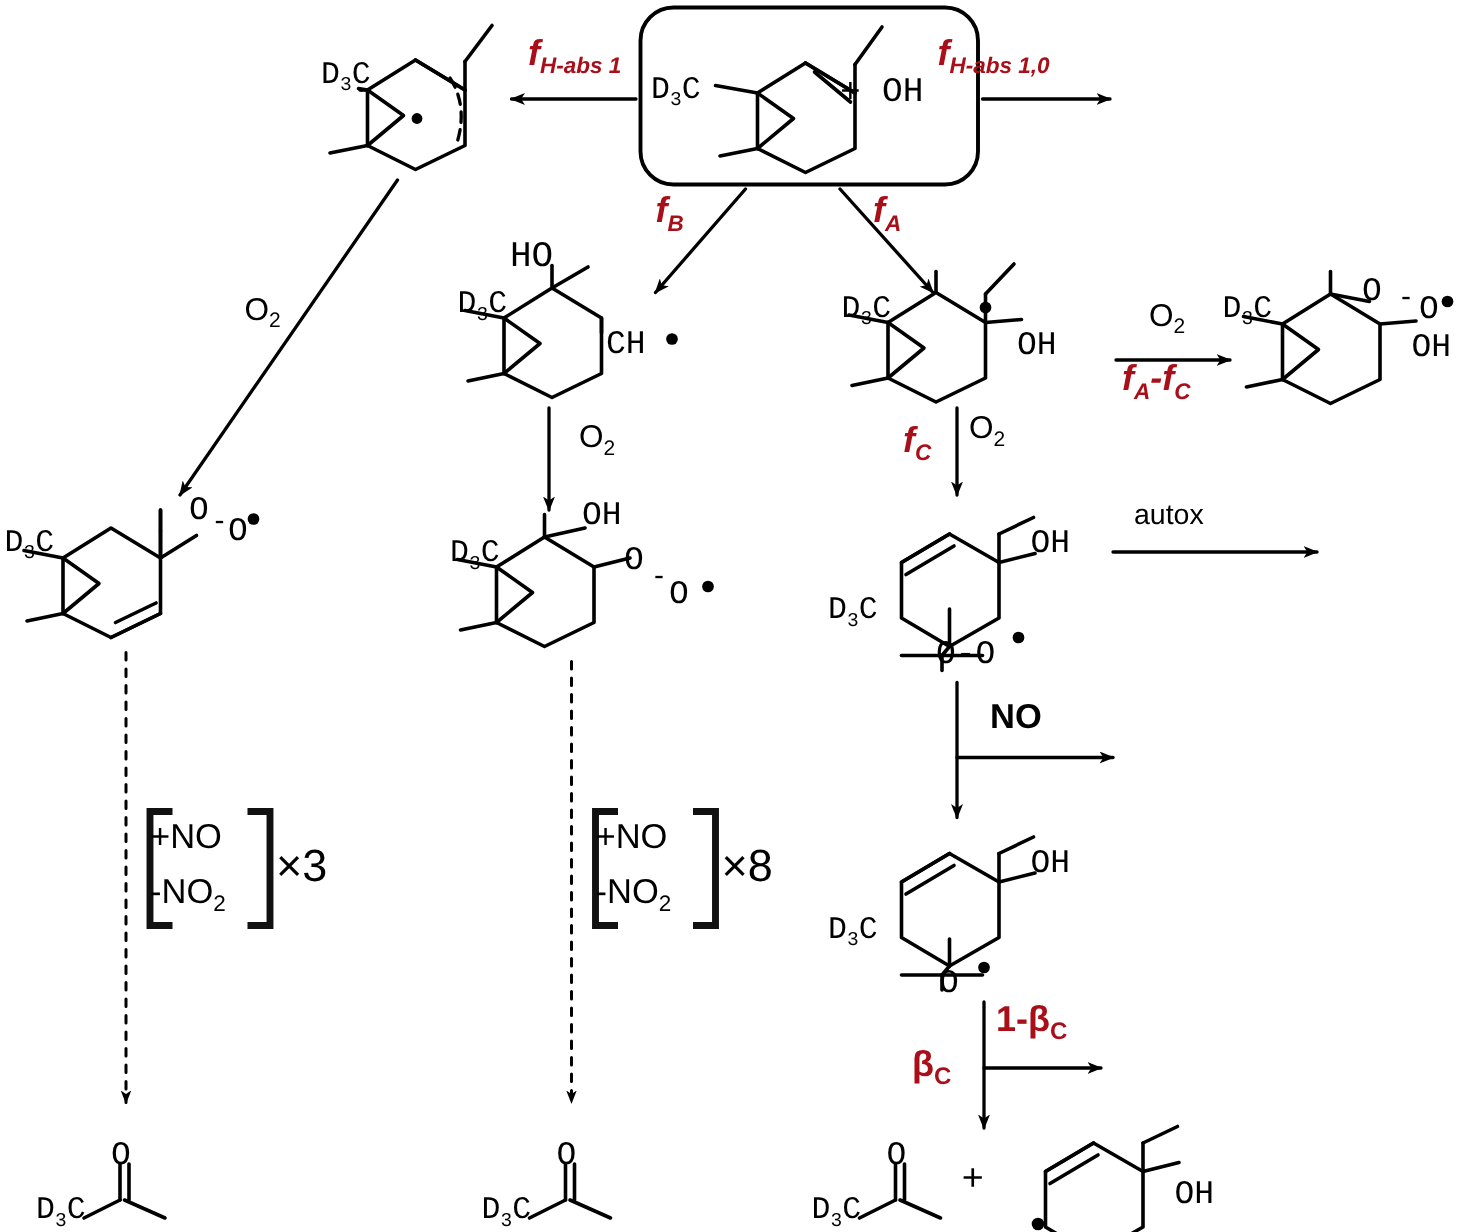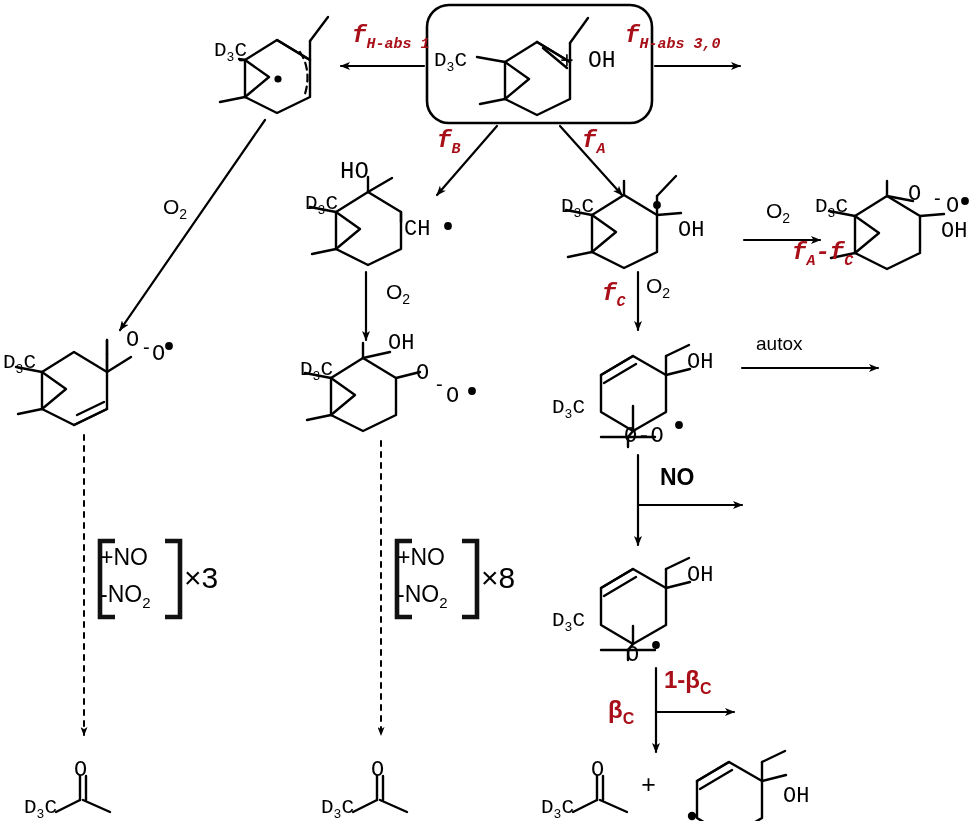--- a/index.html
+++ b/index.html
@@ -7,21 +7,21 @@
        font-family:"Liberation Sans",sans-serif;color:#000;}
   #stage{position:absolute;left:0;top:0;width:980px;height:821px;}
   svg.layer{position:absolute;left:0;top:0;width:980px;height:821px;overflow:visible;}
   .lbl{position:absolute;white-space:nowrap;line-height:1;}
   .blk{color:#000;}
   .red{color:#a80f18;}
   .atom{font-size:21px;font-family:Liberation Mono, monospace;}
   .atom sub{font-size:13px;}
   .rx{font-size:21px;}
   .rx sub{font-size:14px;}
-  .fl{font-size:24px;font-weight:bold;font-style:italic;font-family:Liberation Mono, monospace;}
+  .fl{font-size:24px;font-weight:bold;font-style:italic;font-family:Liberation Sans, sans-serif;}
   .fl sub{font-size:15px;font-style:italic;font-weight:bold;}
   .bigx{font-size:30px;}
   .brk{font-size:23px;}
   .brk sub{font-size:15px;}
   .beta{font-size:24px;font-weight:bold;}
   .beta sub{font-size:16px;}
 </style>
 </head>
 <body>
 
@@ -235,21 +235,21 @@
     </g>
 
   </svg>
 
   <div class="lbl atom blk" style="left:434px;top:50px;">D<sub>3</sub>C</div>
   <div class="lbl atom blk" style="left:560px;top:51px;font-size:23px;">+</div>
   <div class="lbl atom blk" style="left:588px;top:50px;font-size:23px;">OH</div>
 
   <div class="lbl fl red" style="left:352px;top:24px;">f<sub>H-abs 1</sub></div>
 
-  <div class="lbl fl red" style="left:625px;top:24px;">f<sub>H-abs 3,0</sub></div>
+  <div class="lbl fl red" style="left:625px;top:24px;">f<sub>H-abs 1,0</sub></div>
 
   <div class="lbl fl red" style="left:437px;top:129px;">f<sub>B</sub></div>
 
   <div class="lbl fl red" style="left:582px;top:129px;">f<sub>A</sub></div>
 
   <div class="lbl atom blk" style="left:214px;top:40px;">D<sub>3</sub>C</div>
 
   <div class="lbl rx blk" style="left:163px;top:196px;">O<sub>2</sub></div>
 
   <div class="lbl atom blk" style="left:3px;top:352px;">D<sub>3</sub>C</div>
@@ -269,21 +269,21 @@
   <div class="lbl atom blk" style="left:446px;top:386px;font-size:22px;">O</div>
   <div class="lbl blk" style="left:436px;top:374px;font-size:20px;">-</div>
 
   <div class="lbl atom blk" style="left:561px;top:196px;">D<sub>3</sub>C</div>
   <div class="lbl atom blk" style="left:678px;top:220px;font-size:22px;">OH</div>
 
   <div class="lbl fl red" style="left:602px;top:282px;">f<sub>C</sub></div>
   <div class="lbl rx blk" style="left:646px;top:275px;">O<sub>2</sub></div>
 
   <div class="lbl rx blk" style="left:766px;top:200px;">O<sub>2</sub></div>
-  <div class="lbl fl red" style="left:748px;top:241px;margin-left:44px;">f<sub>A</sub>-f<sub>C</sub></div>
+  <div class="lbl fl red" style="left:748px;top:241px;">f<sub>A</sub>-f<sub>C</sub></div>
 
   <div class="lbl atom blk" style="left:815px;top:196px;">D<sub>3</sub>C</div>
   <div class="lbl atom blk" style="left:908px;top:184px;font-size:22px;">O</div>
   <div class="lbl atom blk" style="left:946px;top:196px;font-size:22px;">O</div>
   <div class="lbl blk" style="left:934px;top:188px;font-size:20px;">-</div>
   <div class="lbl atom blk" style="left:941px;top:221px;font-size:22px;">OH</div>
 
   <div class="lbl atom blk" style="left:687px;top:352px;font-size:22px;">OH</div>
   <div class="lbl atom blk" style="left:552px;top:397px;">D<sub>3</sub>C</div>
   <div class="lbl atom blk" style="left:624px;top:426px;font-size:22px;">O-O</div>

